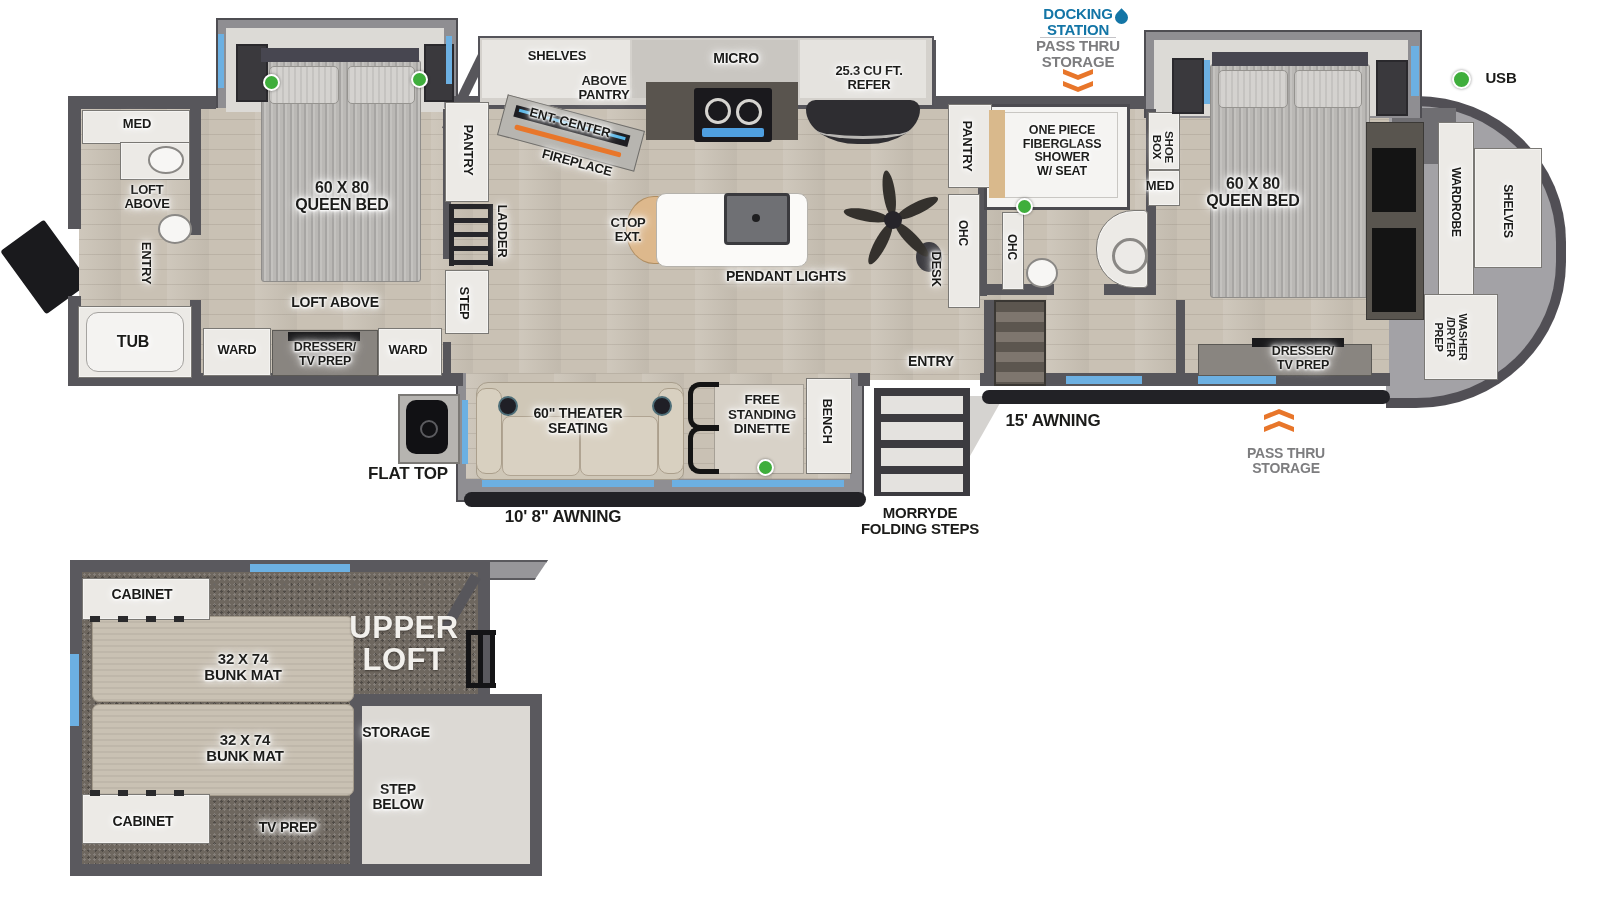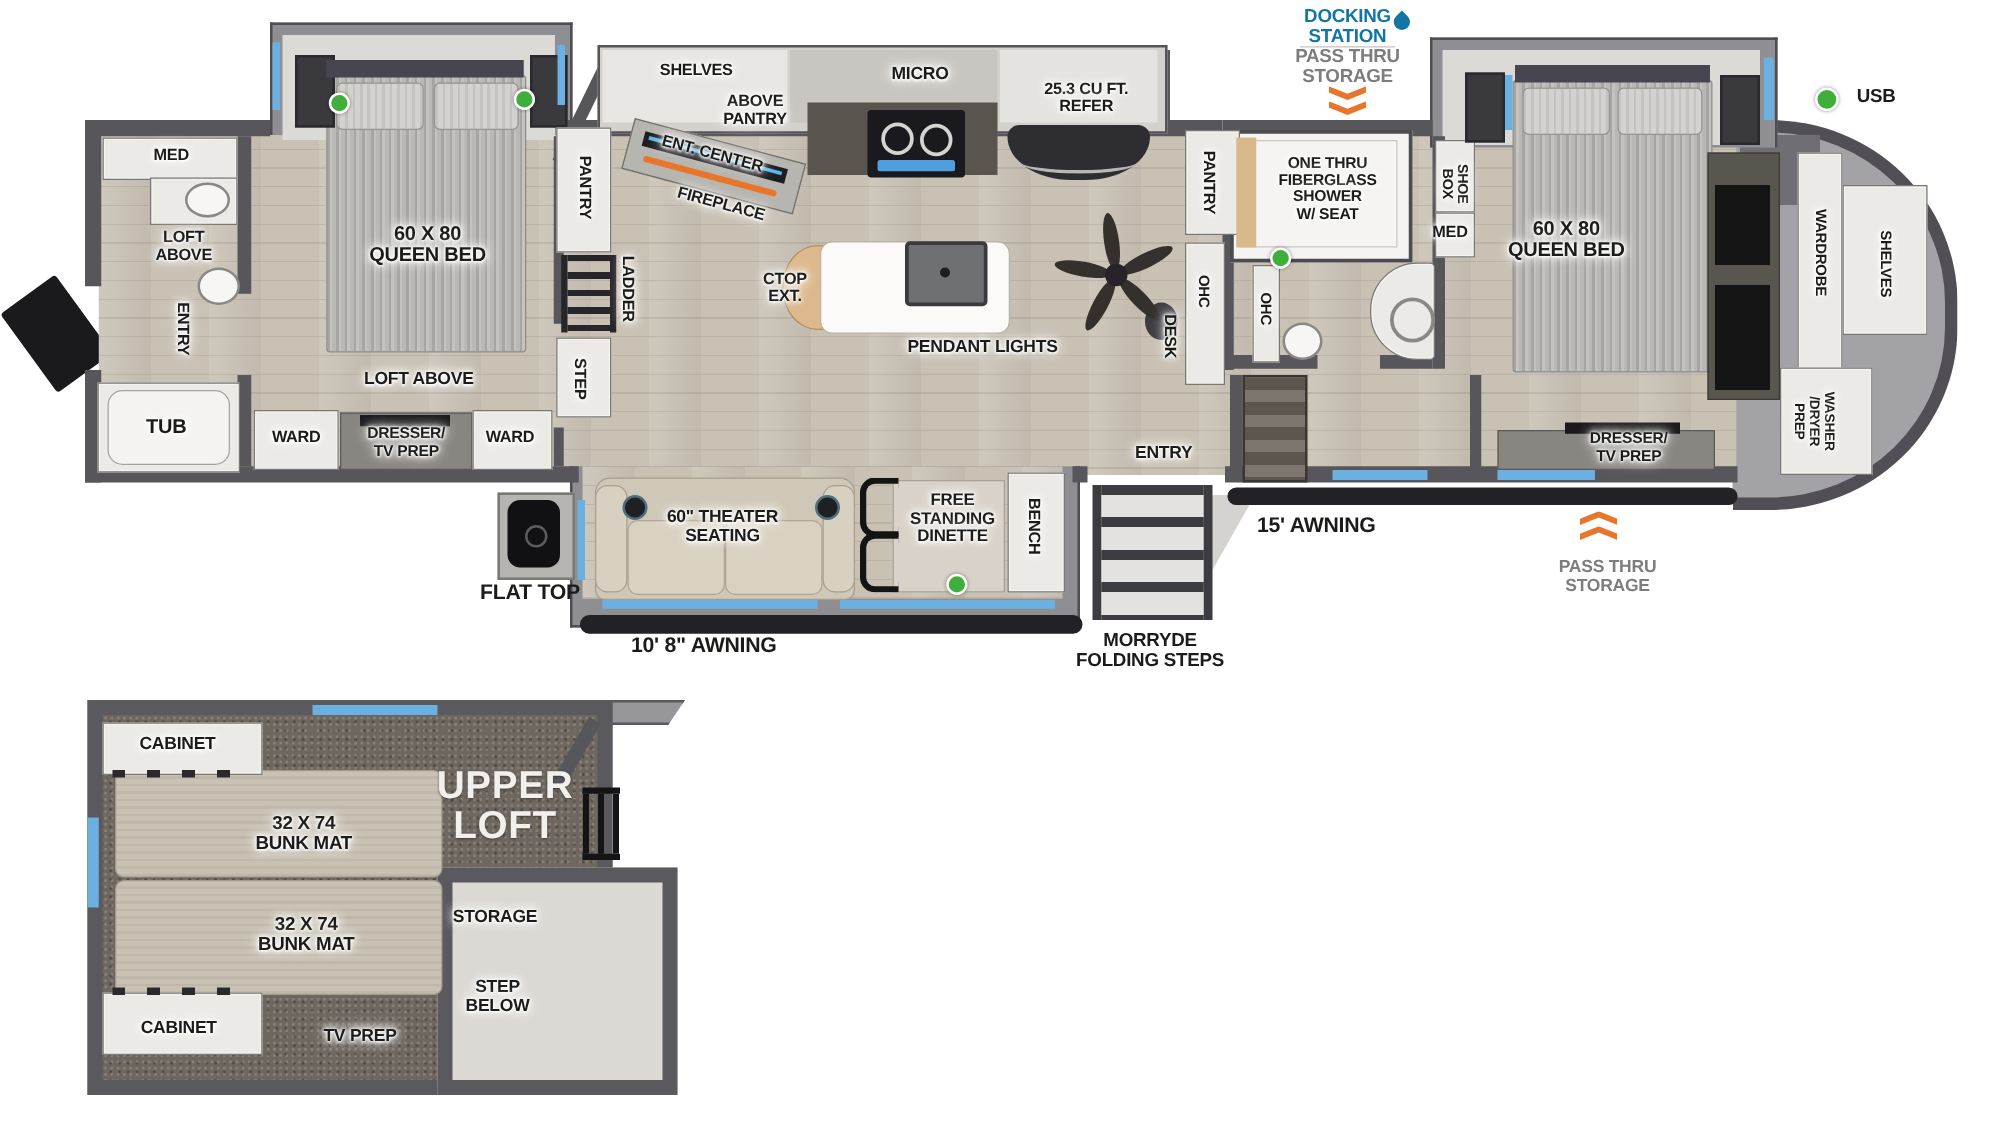--- a/index.html
+++ b/index.html
@@ -237,21 +237,21 @@
 STATION</div>
   <div class="lbl ann c-gray fs15" style="left:1078px;top:54px">PASS THRU
 STORAGE</div>
   <div class="lbl ann fs15" style="left:1501px;top:78px">USB</div>
   <div class="lbl ann fs17" style="left:563px;top:517px">10' 8" AWNING</div>
   <div class="lbl ann fs15" style="left:920px;top:521px">MORRYDE
 FOLDING STEPS</div>
   <div class="lbl ann fs17" style="left:1053px;top:421px">15' AWNING</div>
   <div class="lbl ann c-gray fs14" style="left:1286px;top:461px">PASS THRU
 STORAGE</div>
-  <div class="lbl ann fs17" style="left:424px;top:474px">FLAT TOP</div>
+  <div class="lbl ann fs17" style="left:408px;top:474px">FLAT TOP</div>
 
   <div class="lbl" style="left:137px;top:124px">MED</div>
   <div class="lbl" style="left:147px;top:197px">LOFT
 ABOVE</div>
   <div class="lbl v" style="left:146px;top:263px">ENTRY</div>
   <div class="lbl fs16" style="left:133px;top:342px">TUB</div>
 
   <div class="lbl fs16" style="left:342px;top:196px">60 X 80
 QUEEN BED</div>
   <div class="lbl fs14" style="left:335px;top:303px">LOFT ABOVE</div>
@@ -279,21 +279,21 @@
   <div class="lbl v fs12" style="left:963px;top:233px">OHC</div>
   <div class="lbl v" style="left:936px;top:269px">DESK</div>
   <div class="lbl fs14" style="left:931px;top:362px">ENTRY</div>
   <div class="lbl fs14" style="left:578px;top:421px">60" THEATER
 SEATING</div>
   <div class="lbl fs135" style="left:762px;top:415px">FREE
 STANDING
 DINETTE</div>
   <div class="lbl v" style="left:827px;top:421px">BENCH</div>
 
-  <div class="lbl fs125" style="left:1062px;top:151px">ONE THRU
+  <div class="lbl fs125" style="left:1062px;top:151px">ONE PIECE
 FIBERGLASS
 SHOWER
 W/ SEAT</div>
   <div class="lbl v fs12" style="left:1012px;top:247px">OHC</div>
   <div class="lbl v fs115" style="left:1163px;top:147px">SHOE
 BOX</div>
   <div class="lbl" style="left:1160px;top:186px">MED</div>
 
   <div class="lbl fs16" style="left:1253px;top:192px">60 X 80
 QUEEN BED</div>

